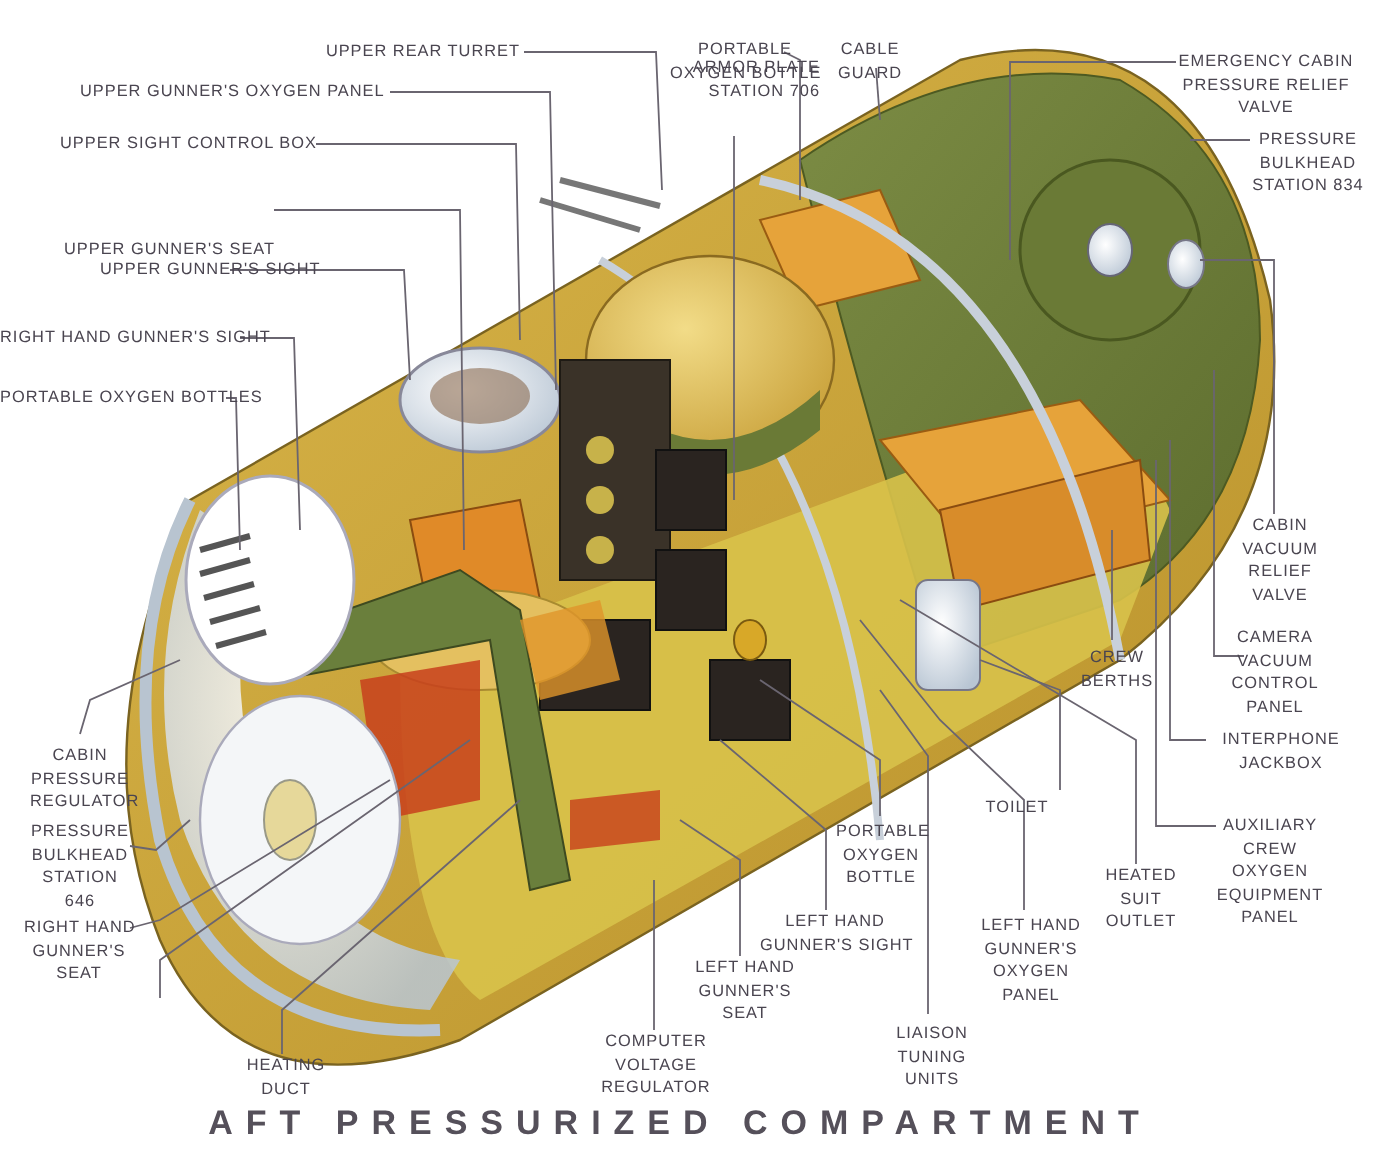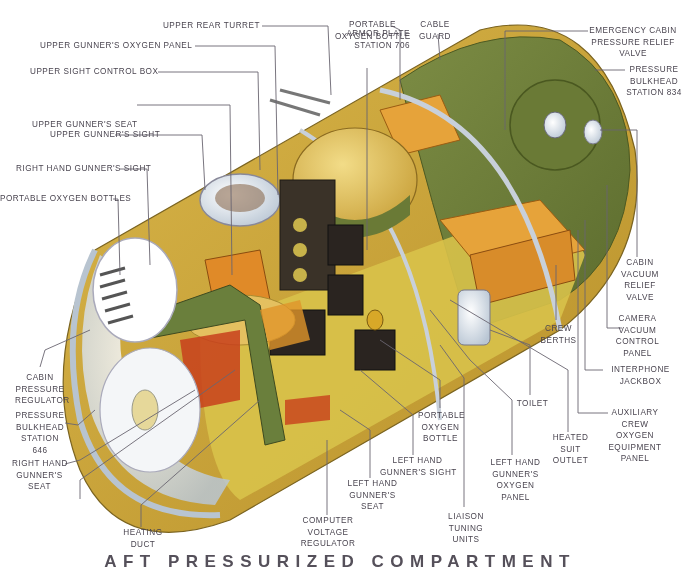--- a/index.html
+++ b/index.html
@@ -164,21 +164,21 @@
 
       <polyline points="40,367 45,350 90,330"></polyline>
     </g>
   </svg>
 
   <div class="lbl r" style="left:150px;top:20px;width:110px;">UPPER REAR TURRET</div>
   <div class="lbl r" style="left:40px;top:40px;width:152px;">UPPER GUNNER'S OXYGEN PANEL</div>
   <div class="lbl r" style="left:30px;top:66px;width:127px;">UPPER SIGHT CONTROL BOX</div>
   <div class="lbl r" style="left:32px;top:99px;width:105px;margin-top:20px;">UPPER GUNNER'S SEAT</div>
   <div class="lbl r" style="left:10px;top:129px;width:103px;margin-left:40px;">UPPER GUNNER'S SIGHT</div>
-  <div class="lbl r" style="left:16px;top:163px;width:119px;">RIGHT HAND GUNNER'S SIGHT</div>
+  <div class="lbl r" style="left:0px;top:163px;width:119px;">RIGHT HAND GUNNER'S SIGHT</div>
   <div class="lbl r" style="left:0px;top:193px;width:115px;">PORTABLE OXYGEN BOTTLES</div>
 
   <div class="lbl c" style="left:335px;top:19px;width:75px;">PORTABLE
 OXYGEN BOTTLE</div>
   <div class="lbl c" style="left:335px;top:28px;width:75px;text-align:right;">ARMOR PLATE
 STATION 706</div>
   <div class="lbl c" style="left:410px;top:19px;width:50px;">CABLE
 GUARD</div>
   <div class="lbl c" style="left:583px;top:25px;width:100px;">EMERGENCY CABIN
 PRESSURE RELIEF
@@ -200,21 +200,21 @@
   <div class="lbl c" style="left:603px;top:364px;width:75px;">INTERPHONE
 JACKBOX</div>
   <div class="lbl c" style="left:600px;top:407px;width:70px;">AUXILIARY
 CREW
 OXYGEN
 EQUIPMENT
 PANEL</div>
   <div class="lbl c" style="left:548px;top:432px;width:45px;">HEATED
 SUIT
 OUTLET</div>
-  <div class="lbl c" style="left:515px;top:398px;width:35px;">TOILET</div>
+  <div class="lbl c" style="left:491px;top:398px;width:35px;">TOILET</div>
   <div class="lbl c" style="left:488px;top:457px;width:55px;">LEFT HAND
 GUNNER'S
 OXYGEN
 PANEL</div>
   <div class="lbl c" style="left:418px;top:410px;width:45px;">PORTABLE
 OXYGEN
 BOTTLE</div>
   <div class="lbl c" style="left:380px;top:455px;width:75px;">LEFT HAND
 GUNNER'S SIGHT</div>
   <div class="lbl c" style="left:446px;top:511px;width:40px;">LIAISON

